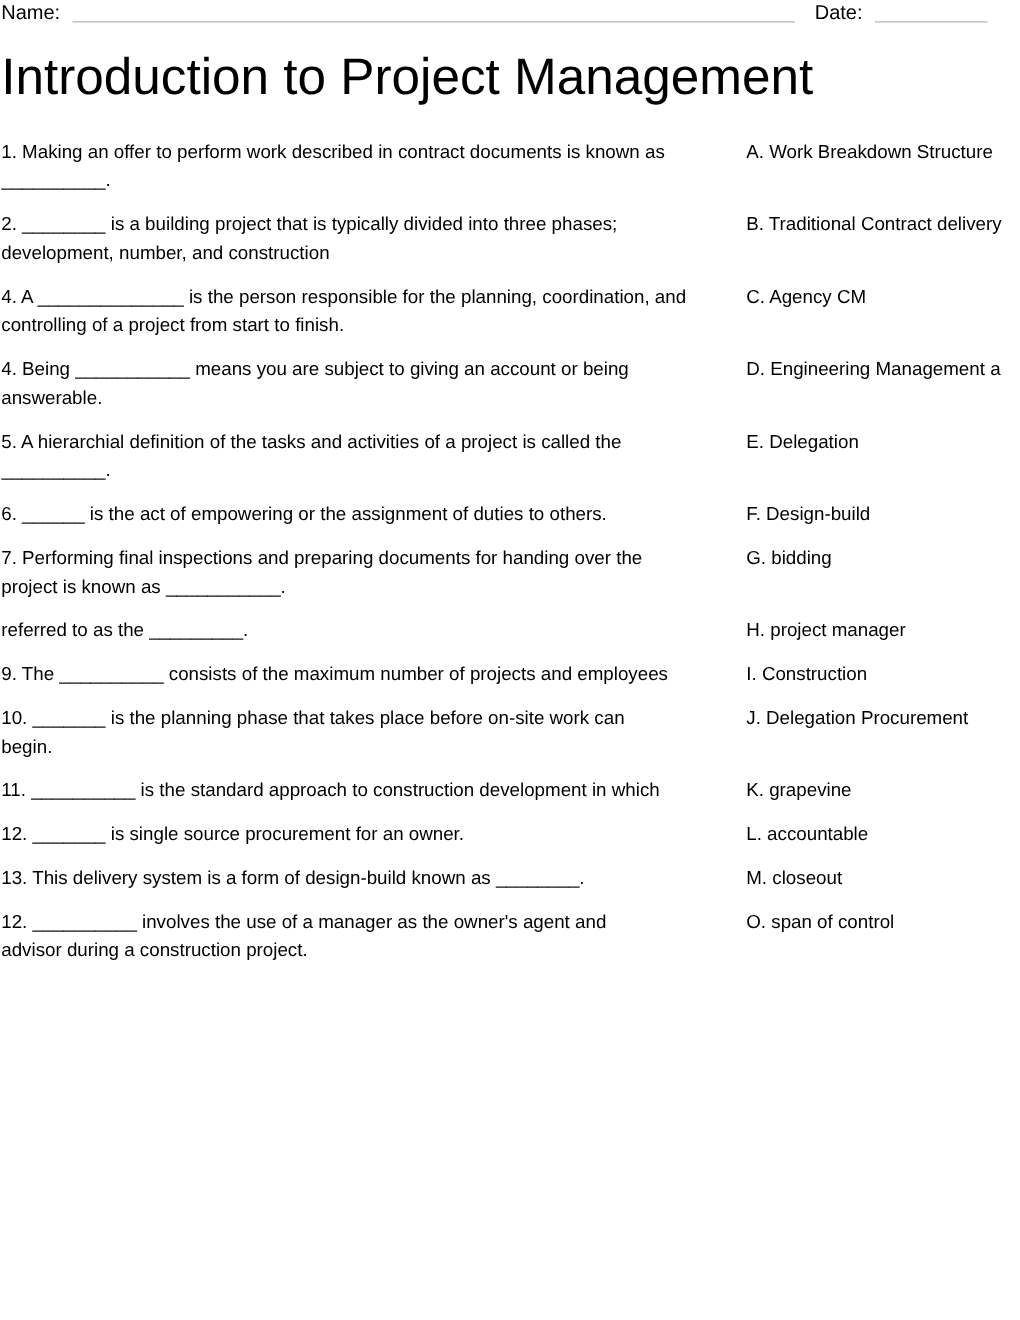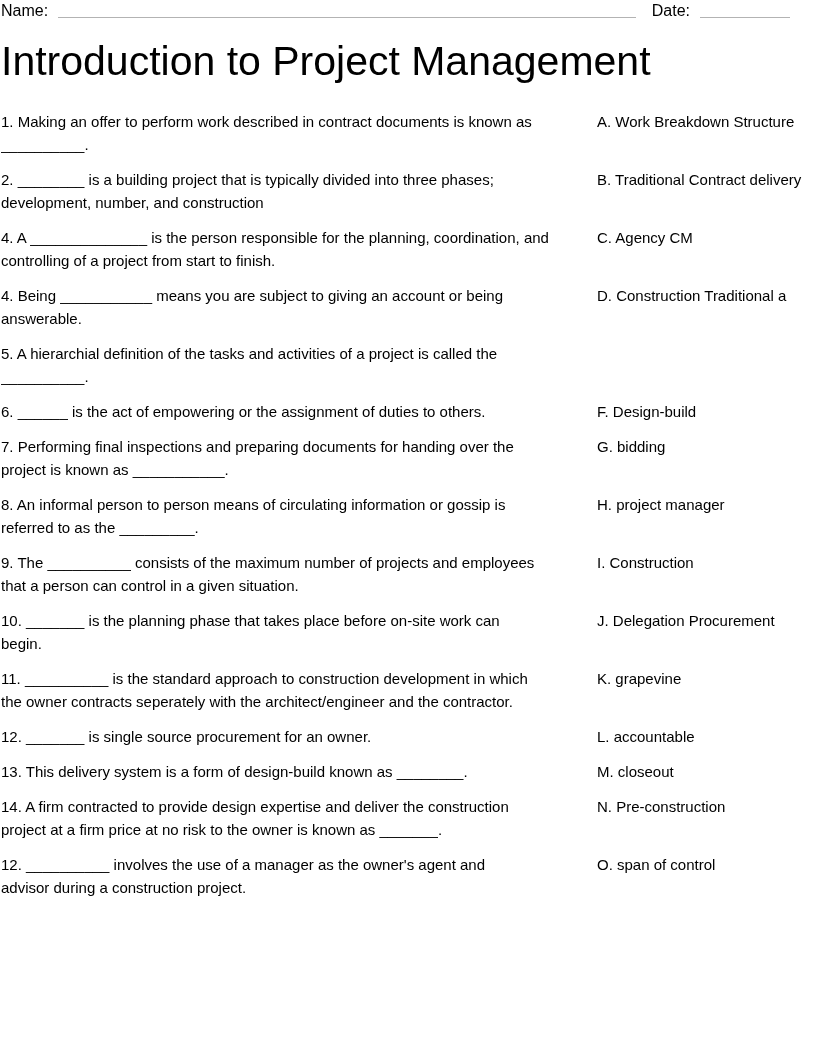--- a/index.html
+++ b/index.html
@@ -99,98 +99,89 @@
         <div class="qline">controlling of a project from start to finish.</div>
       </div>
       <div class="a">C. Agency CM</div>
     </div>
 
     <div class="row">
       <div class="q">
         <div class="qline">4. Being ___________ means you are subject to giving an account or being</div>
         <div class="qline">answerable.</div>
       </div>
-      <div class="a">D. Construction Traditional a</div>
+      <div class="a">D. Engineering Management a</div>
     </div>
 
     <div class="row">
       <div class="q">
         <div class="qline">5. A hierarchial definition of the tasks and activities of a project is called the</div>
         <div class="qline">__________.</div>
       </div>
+      <div class="a">E. Delegation</div>
     </div>
 
     <div class="row">
       <div class="q">
         <div class="qline">6. ______ is the act of empowering or the assignment of duties to others.</div>
       </div>
       <div class="a">F. Design-build</div>
     </div>
 
     <div class="row">
       <div class="q">
         <div class="qline">7. Performing final inspections and preparing documents for handing over the</div>
         <div class="qline">project is known as ___________.</div>
       </div>
       <div class="a">G. bidding</div>
     </div>
 
     <div class="row">
       <div class="q">
-        <div class="qline">8. An informal person to person means of circulating information or gossip is</div>
         <div class="qline">referred to as the _________.</div>
       </div>
       <div class="a">H. project manager</div>
     </div>
 
     <div class="row">
       <div class="q">
         <div class="qline">9. The __________ consists of the maximum number of projects and employees</div>
-        <div class="qline">that a person can control in a given situation.</div>
       </div>
       <div class="a">I. Construction</div>
     </div>
 
     <div class="row">
       <div class="q">
         <div class="qline">10. _______ is the planning phase that takes place before on-site work can</div>
         <div class="qline">begin.</div>
       </div>
       <div class="a">J. Delegation Procurement</div>
     </div>
 
     <div class="row">
       <div class="q">
         <div class="qline">11. __________ is the standard approach to construction development in which</div>
-        <div class="qline">the owner contracts seperately with the architect/engineer and the contractor.</div>
       </div>
       <div class="a">K. grapevine</div>
     </div>
 
     <div class="row">
       <div class="q">
         <div class="qline">12. _______ is single source procurement for an owner.</div>
       </div>
       <div class="a">L. accountable</div>
     </div>
 
     <div class="row">
       <div class="q">
         <div class="qline">13. This delivery system is a form of design-build known as ________.</div>
       </div>
       <div class="a">M. closeout</div>
     </div>
 
-    <div class="row">
-      <div class="q">
-        <div class="qline">14. A firm contracted to provide design expertise and deliver the construction</div>
-        <div class="qline">project at a firm price at no risk to the owner is known as _______.</div>
-      </div>
-      <div class="a">N. Pre-construction</div>
-    </div>
 
     <div class="row">
       <div class="q">
         <div class="qline">12. __________ involves the use of a manager as the owner's agent and</div>
         <div class="qline">advisor during a construction project.</div>
       </div>
       <div class="a">O. span of control</div>
     </div>
 
   </div>

